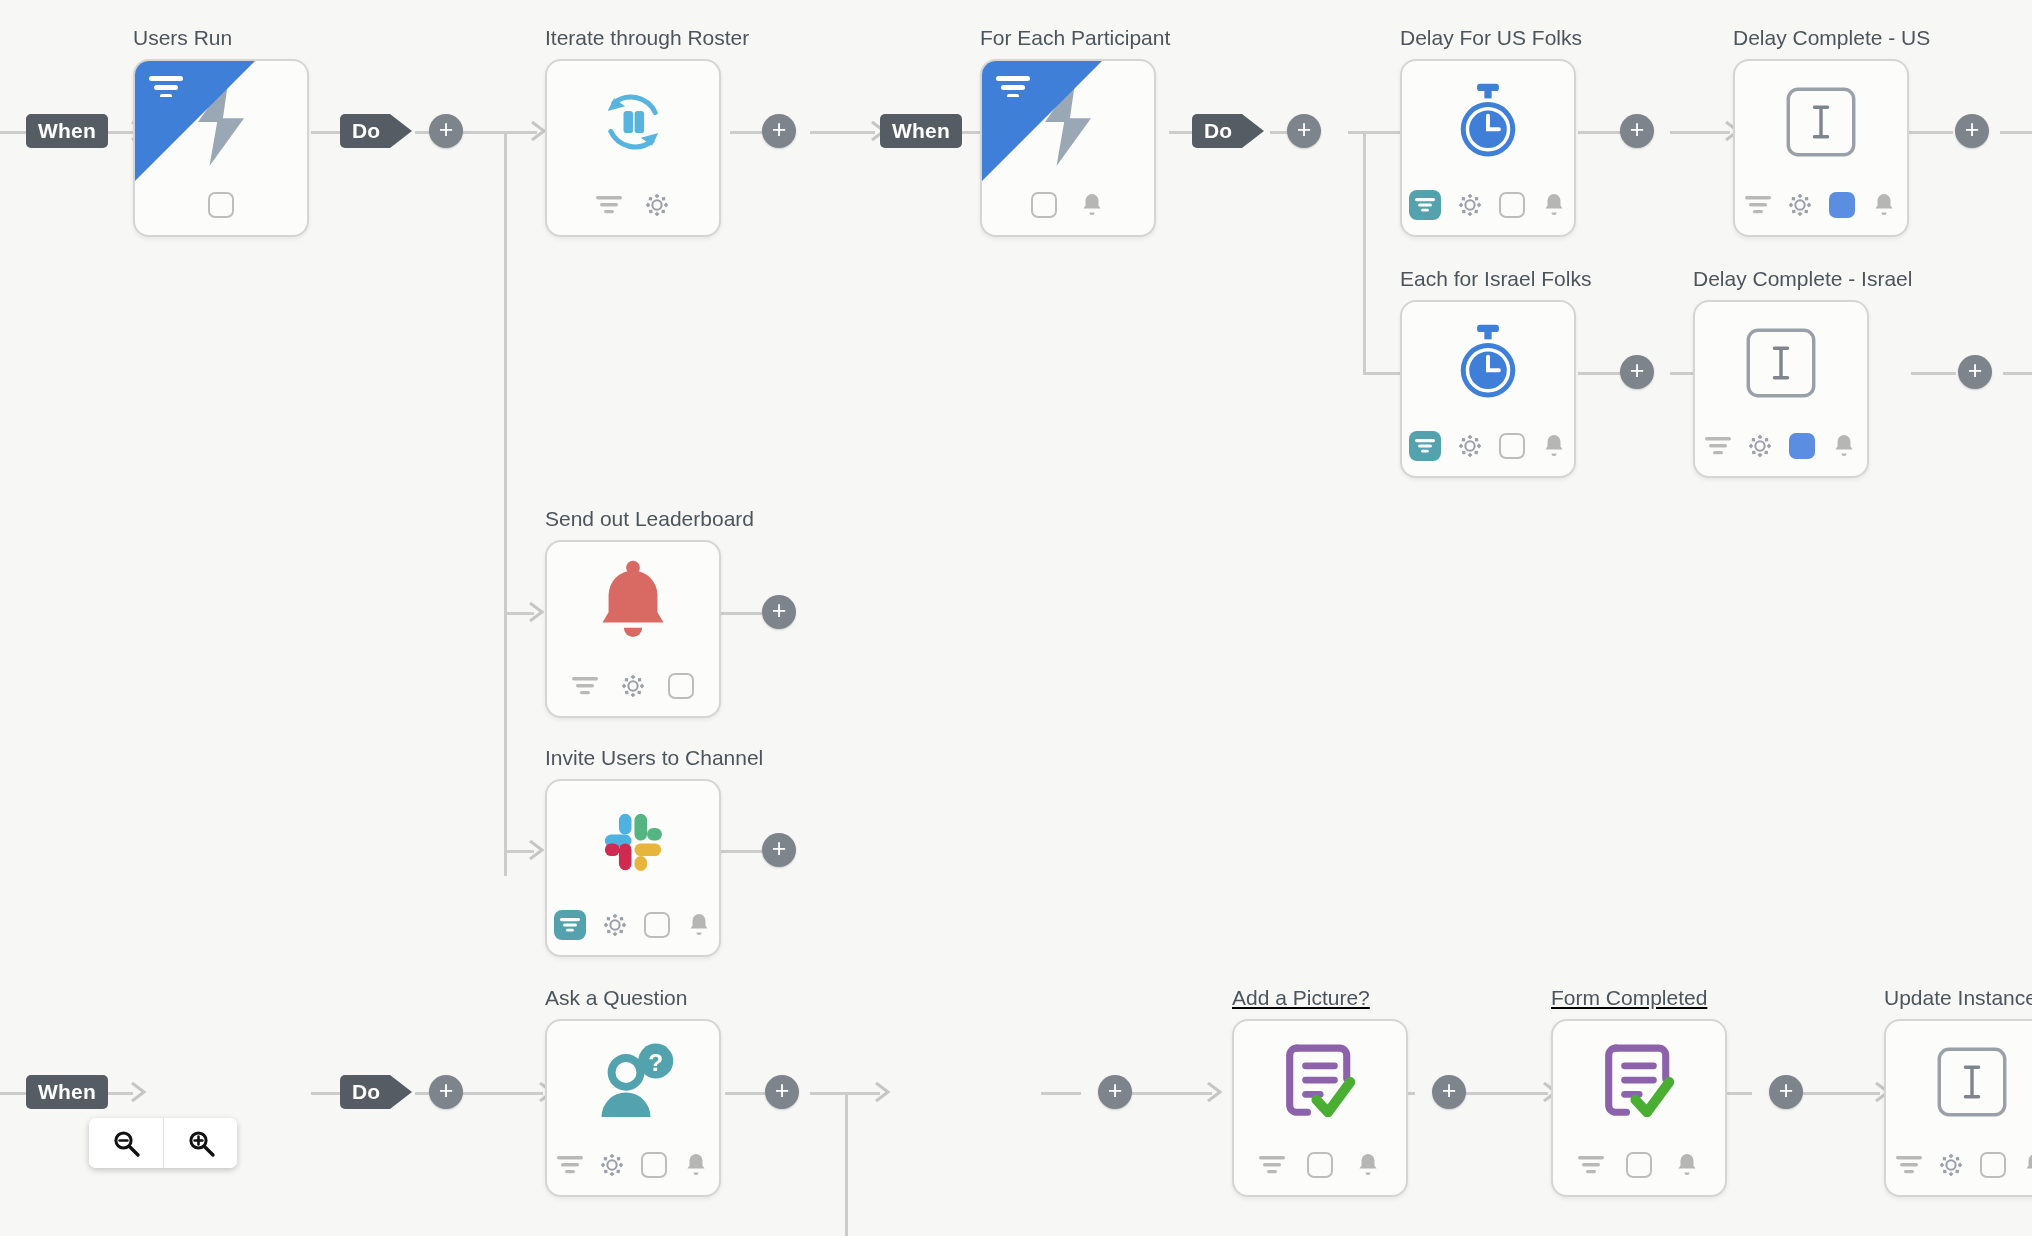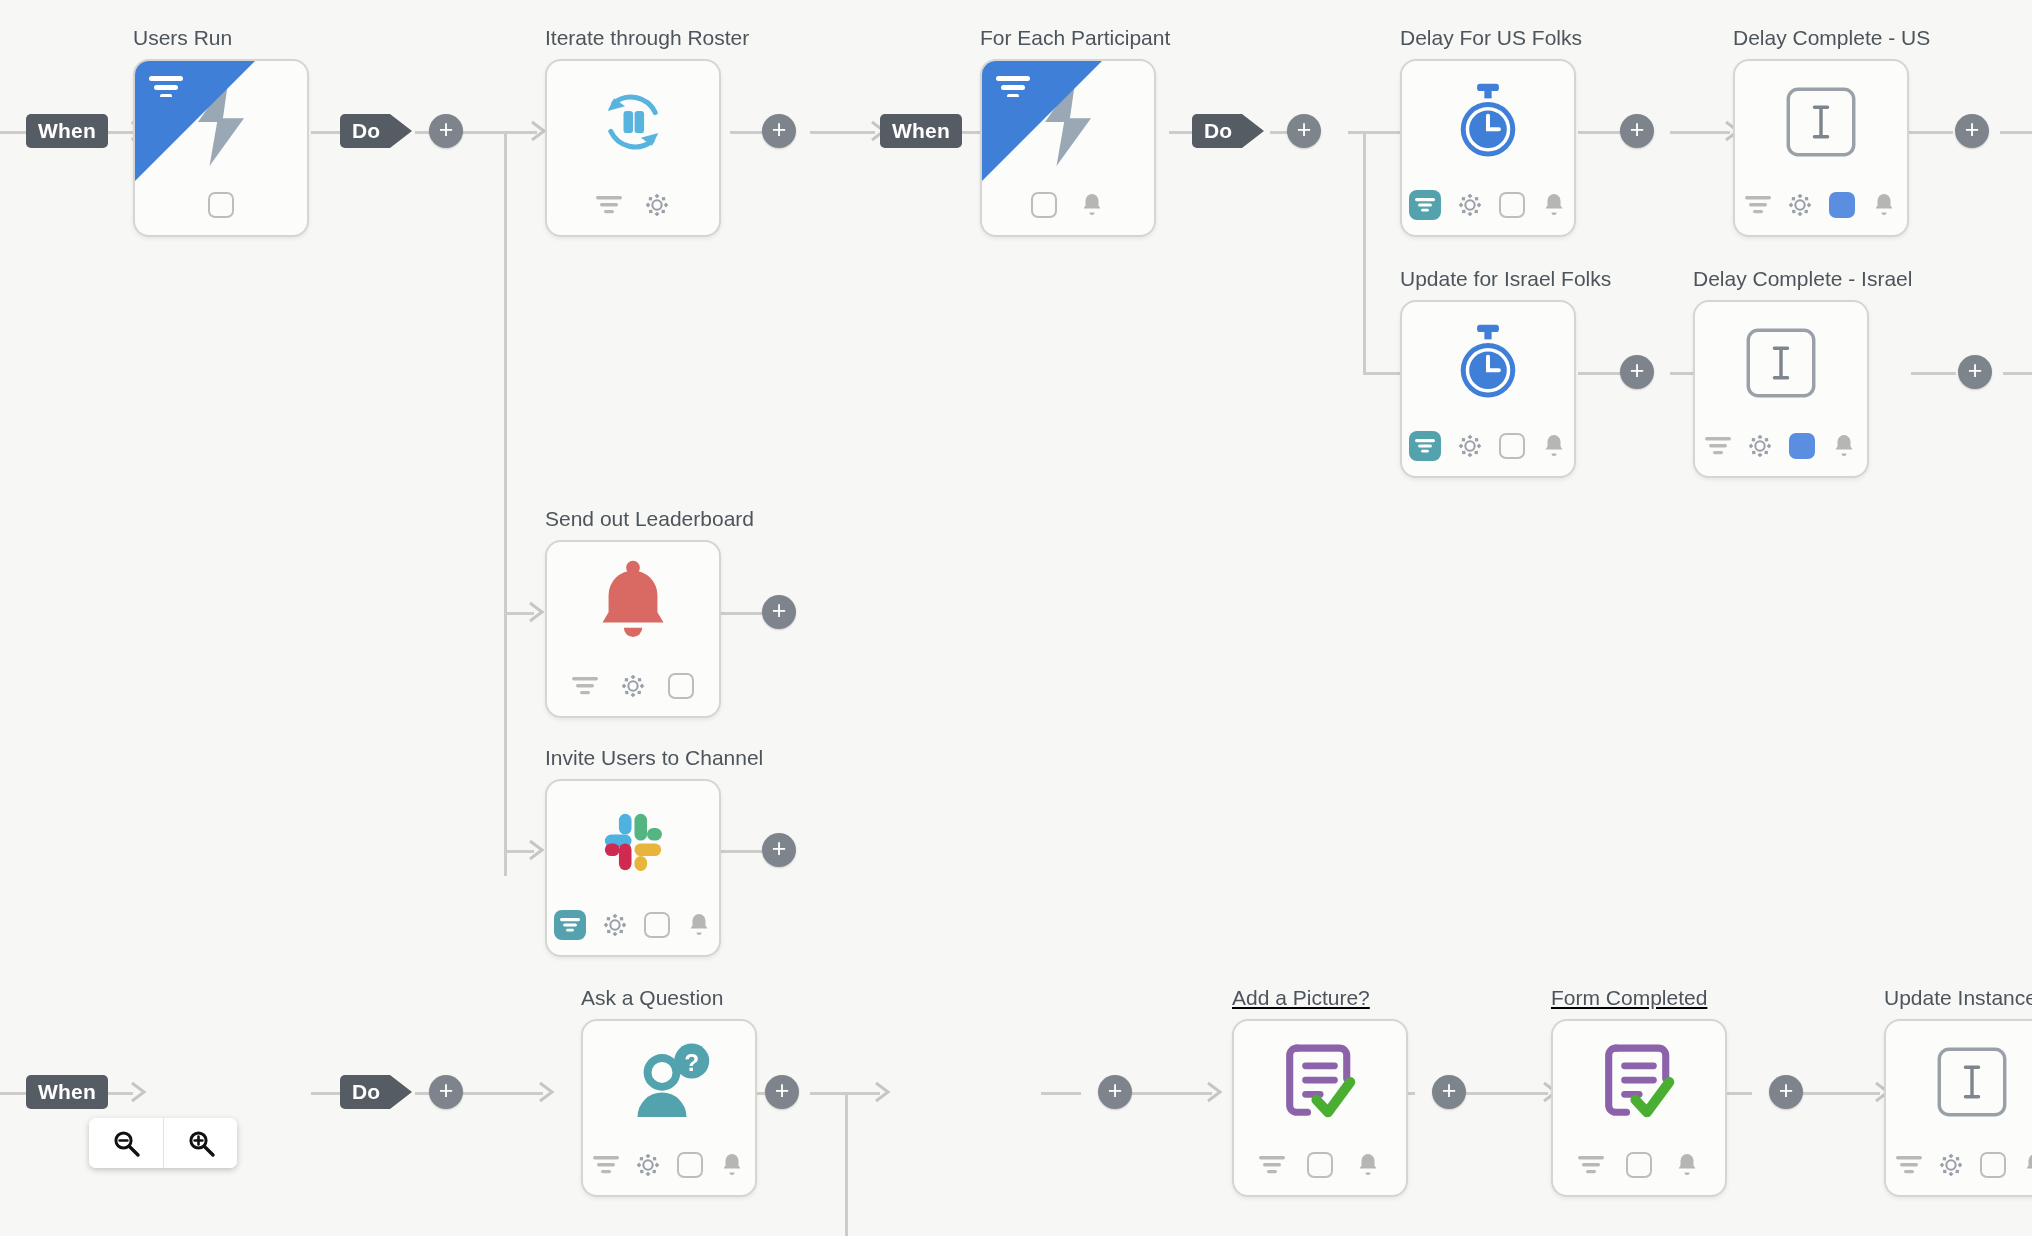--- a/index.html
+++ b/index.html
@@ -434,21 +434,21 @@
         <div class="sq filled"></div>
         <svg class="ic" viewBox="0 0 24 26">
           <path d="M12 2 a6.5 6.5 0 0 1 6.5 6.5 v5 l2 3 h-17 l2-3 v-5 A6.5 6.5 0 0 1 12 2z" fill="#b6b6b4"></path>
           <path d="M9.5 20.5 h5 a2.5 2.5 0 0 1 -5 0z" fill="#b6b6b4"></path>
         </svg>
       </div>
     </div>
   </div>
 
   <div class="node-wrap" style="left:1400px; top:267px;">
-    <div class="node-title">Update for Israel Folks</div>
+    <div class="node-title">Each for Israel Folks</div>
     <div class="card">
       <div class="body">
         <svg width="74" height="80" viewBox="0 0 40 44">
           <rect x="14" y="1" width="12" height="4" rx="1.6" fill="#3f7fd8"></rect>
           <rect x="18" y="4" width="4" height="5" fill="#3f7fd8"></rect>
           <circle cx="20" cy="26" r="15" fill="#3f7fd8"></circle>
           <circle cx="20" cy="26" r="11.3" fill="none" stroke="#fff" stroke-width="1.9"></circle>
           <path d="M20 18.5 v7.5 h6" fill="none" stroke="#fff" stroke-width="2.2" stroke-linecap="round"></path>
         </svg>
       </div>
@@ -560,21 +560,21 @@
         <div class="sq"></div>
         <svg class="ic" viewBox="0 0 24 26">
           <path d="M12 2 a6.5 6.5 0 0 1 6.5 6.5 v5 l2 3 h-17 l2-3 v-5 A6.5 6.5 0 0 1 12 2z" fill="#b6b6b4"></path>
           <path d="M9.5 20.5 h5 a2.5 2.5 0 0 1 -5 0z" fill="#b6b6b4"></path>
         </svg>
       </div>
     </div>
   </div>
 
 
-  <div class="node-wrap" style="left:545px; top:986px;margin-left:36px;">
+  <div class="node-wrap" style="left:545px; top:986px;">
     <div class="node-title">Ask a Question</div>
     <div class="card">
       <div class="body">
         <svg width="84" height="78" viewBox="0 0 48 44">
           <path d="M20 6 a10.5 10.5 0 1 0 0 21 a10.5 10.5 0 1 0 0-21z
                    M20 10.5 a6 6 0 1 1 0 12 a6 6 0 1 1 0-12z" fill="#52a3ae"></path>
           <path d="M6 42 a14 14 0 0 1 28 0z" fill="#52a3ae"></path>
           <circle cx="37" cy="10" r="10" fill="#52a3ae"></circle>
           <text x="37" y="15.5" font-family="Liberation Sans, sans-serif" font-size="14" font-weight="bold" fill="#fff" text-anchor="middle">?</text>
         </svg>

